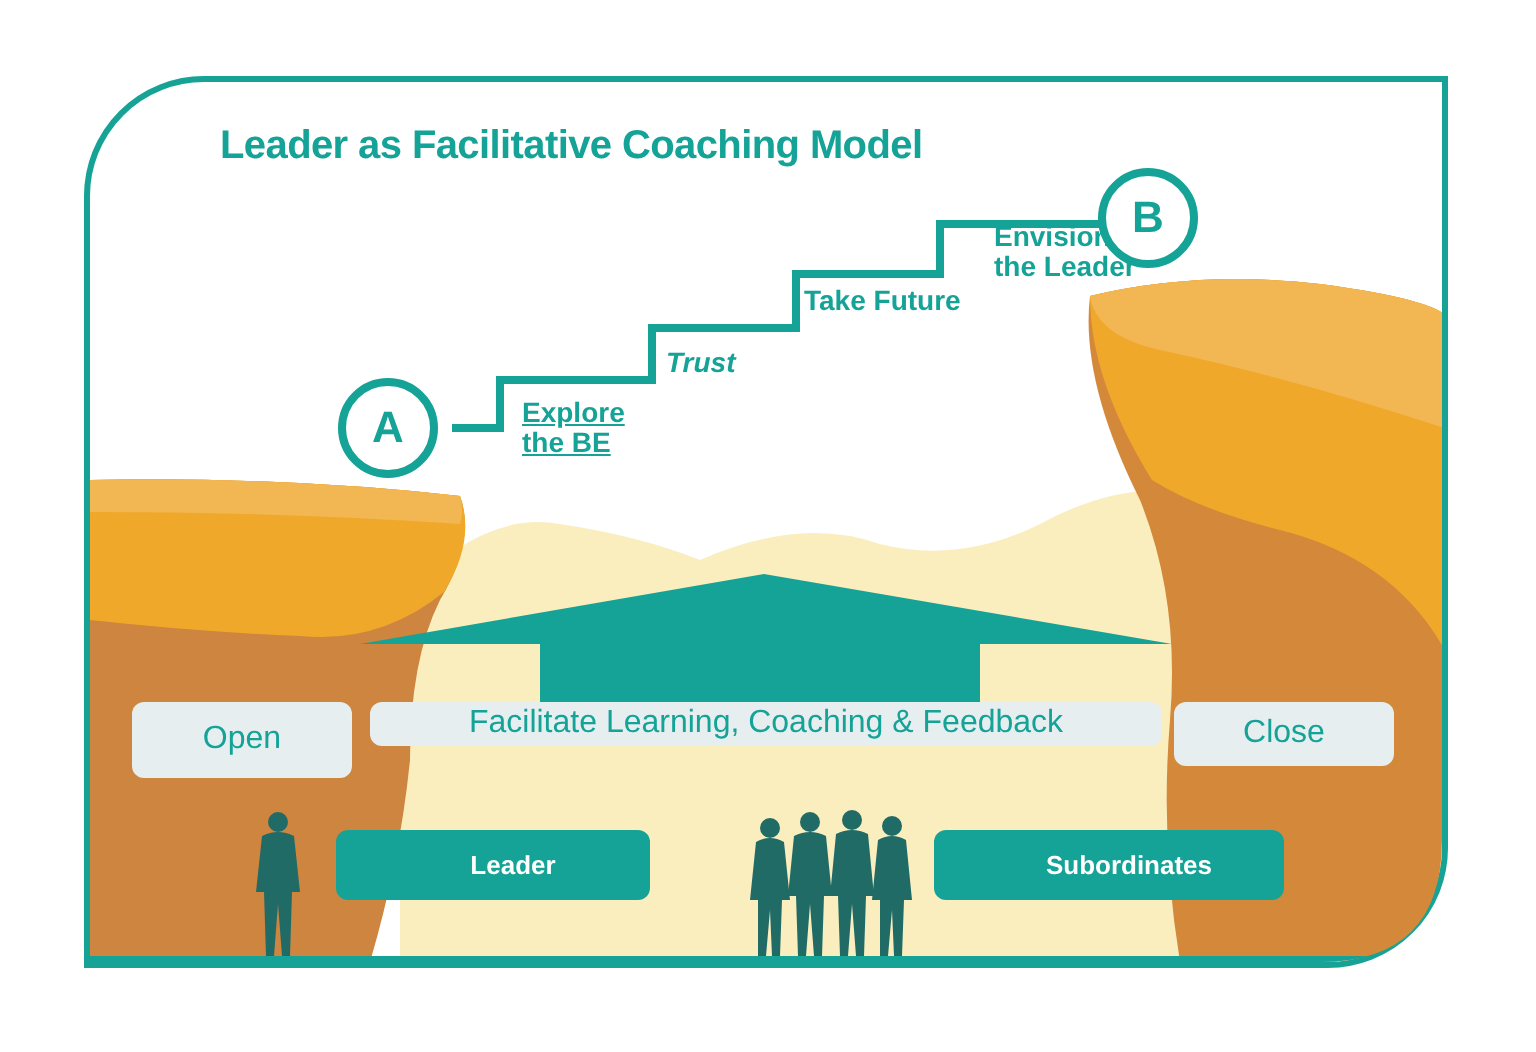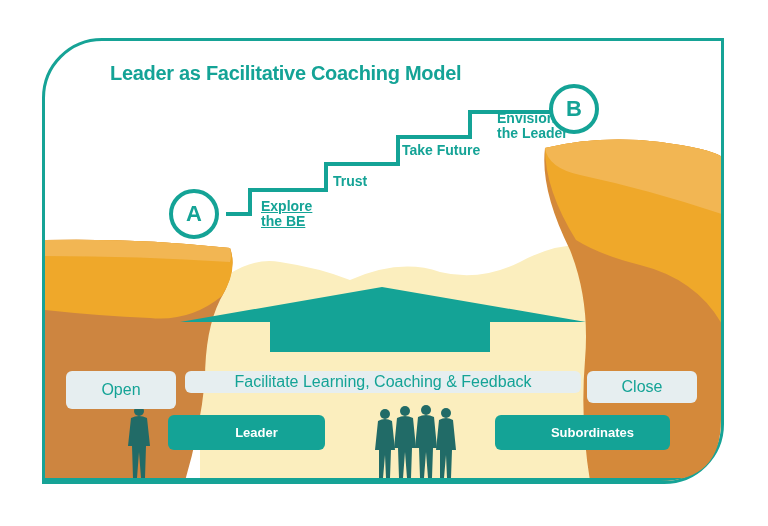--- a/index.html
+++ b/index.html
@@ -2,21 +2,21 @@
 <html><head>
 <meta charset="utf-8">
 <style>
   html,body{margin:0;padding:0;background:#ffffff;}
   body{width:768px;height:526px;position:relative;overflow:hidden;font-family:"Liberation Sans",sans-serif;}
   .frame{position:absolute;left:42px;top:38px;width:682px;height:446px;border:3px solid #16a396;border-radius:60px 0 60px 0;box-sizing:border-box;overflow:hidden;background:#fff;}
   .art{position:absolute;left:0;top:0;}
   .title{position:absolute;left:82px;top:62px;font-size:20px;font-weight:bold;color:#14a396;letter-spacing:-0.3px;margin-left:28px;}
   .step-label{position:absolute;font-size:14px;font-weight:bold;color:#14a396;line-height:15px;}
   .circle{position:absolute;width:50px;height:50px;border:4px solid #14a396;border-radius:50%;background:#fff;box-sizing:border-box;display:flex;align-items:center;justify-content:center;font-size:22px;font-weight:bold;color:#14a396;}
-  .pill{position:absolute;background:#e6eef0;border-radius:6px;display:flex;align-items:center;justify-content:center;color:#14a396;font-size:16px;margin-top:20px;}
+  .pill{position:absolute;background:#e6eef0;border-radius:6px;display:flex;align-items:center;justify-content:center;color:#14a396;font-size:16px;}
   .tag{position:absolute;background:#14a396;border-radius:6px;display:flex;align-items:center;justify-content:center;color:#fff;font-size:13px;font-weight:bold;padding-left:20px;}
 </style>
 </head>
 <body>
 
 <div class="frame"></div>
 
 <svg class="art" width="768" height="526" viewBox="0 0 768 526">
   <defs>
     <clipPath id="frameclip">
@@ -61,25 +61,25 @@
 
 <div class="title">Leader as Facilitative Coaching Model</div>
 
 <div class="circle" style="left:169px;top:189px;">A</div>
 <div class="circle" style="left:549px;top:84px;">B</div>
 
 <div class="step-label" style="left:261px;top:199px;text-decoration:underline;">
   <div>Explore</div>
   <div>the BE</div>
 </div>
-<div class="step-label" style="left:333px;top:174px;">Trust</div>
+<div class="step-label" style="left:333px;top:174px;font-style:italic;">Trust</div>
 <div class="step-label" style="left:402px;top:143px;">Take Future</div>
 <div class="step-label" style="left:497px;top:111px;">
   <div>Envision</div>
   <div>the Leader</div>
 </div>
 
 <div class="pill" style="left:66px;top:351px;width:110px;height:38px;">Open</div>
 <div class="pill" style="left:185px;top:351px;width:396px;height:22px;">Facilitate Learning, Coaching &amp; Feedback</div>
 <div class="pill" style="left:587px;top:351px;width:110px;height:32px;">Close</div>
 
 <div class="tag" style="left:168px;top:415px;width:137px;height:35px;">Leader</div>
-<div class="tag" style="left:467px;top:415px;width:155px;height:35px;margin-left:28px;">Subordinates</div>
+<div class="tag" style="left:467px;top:415px;width:155px;height:35px;">Subordinates</div>
 
 </body></html>

